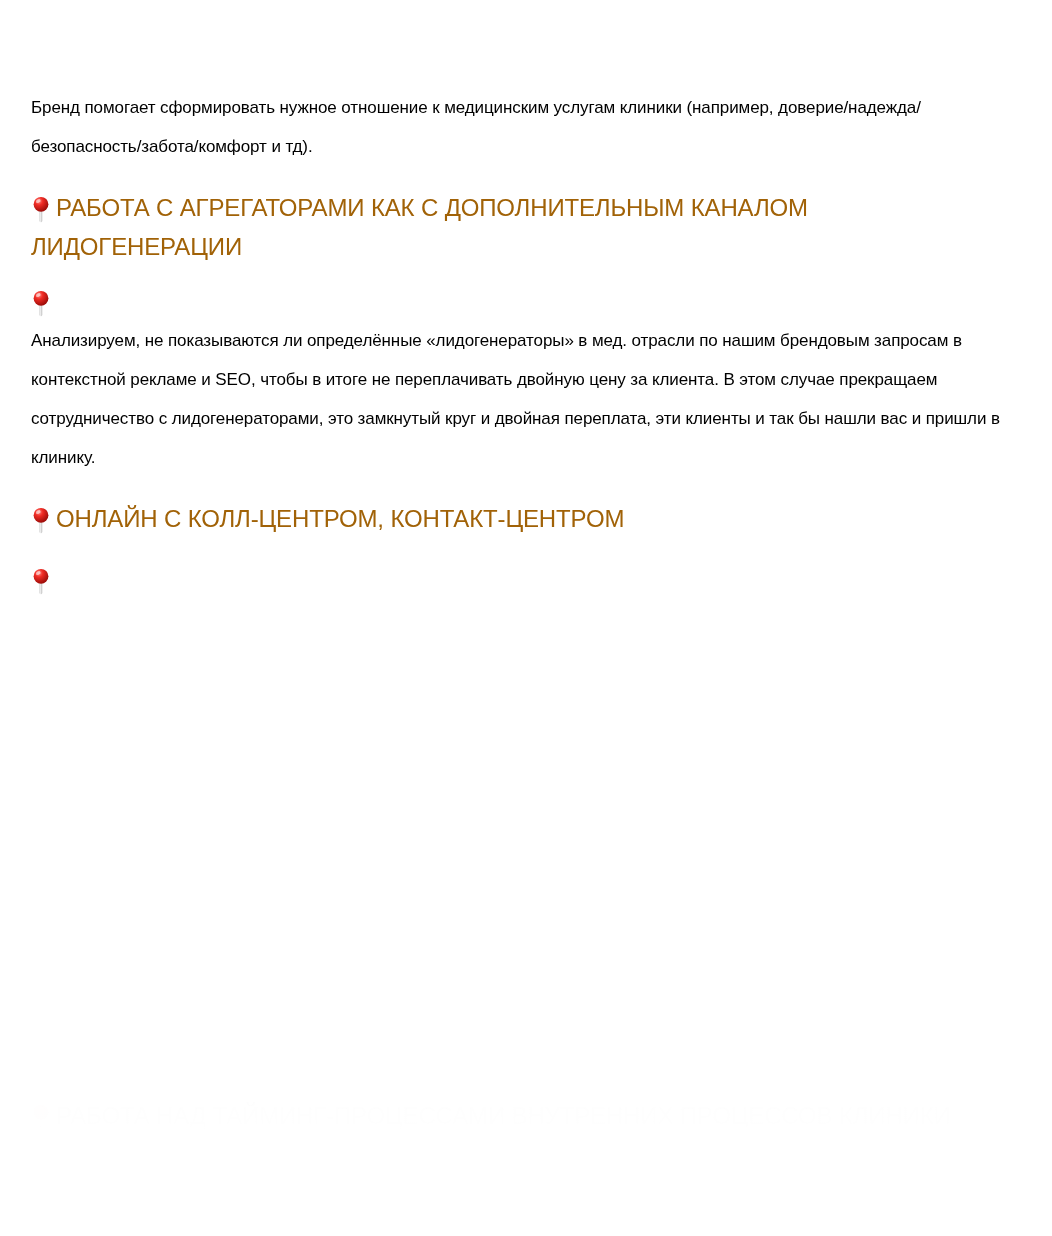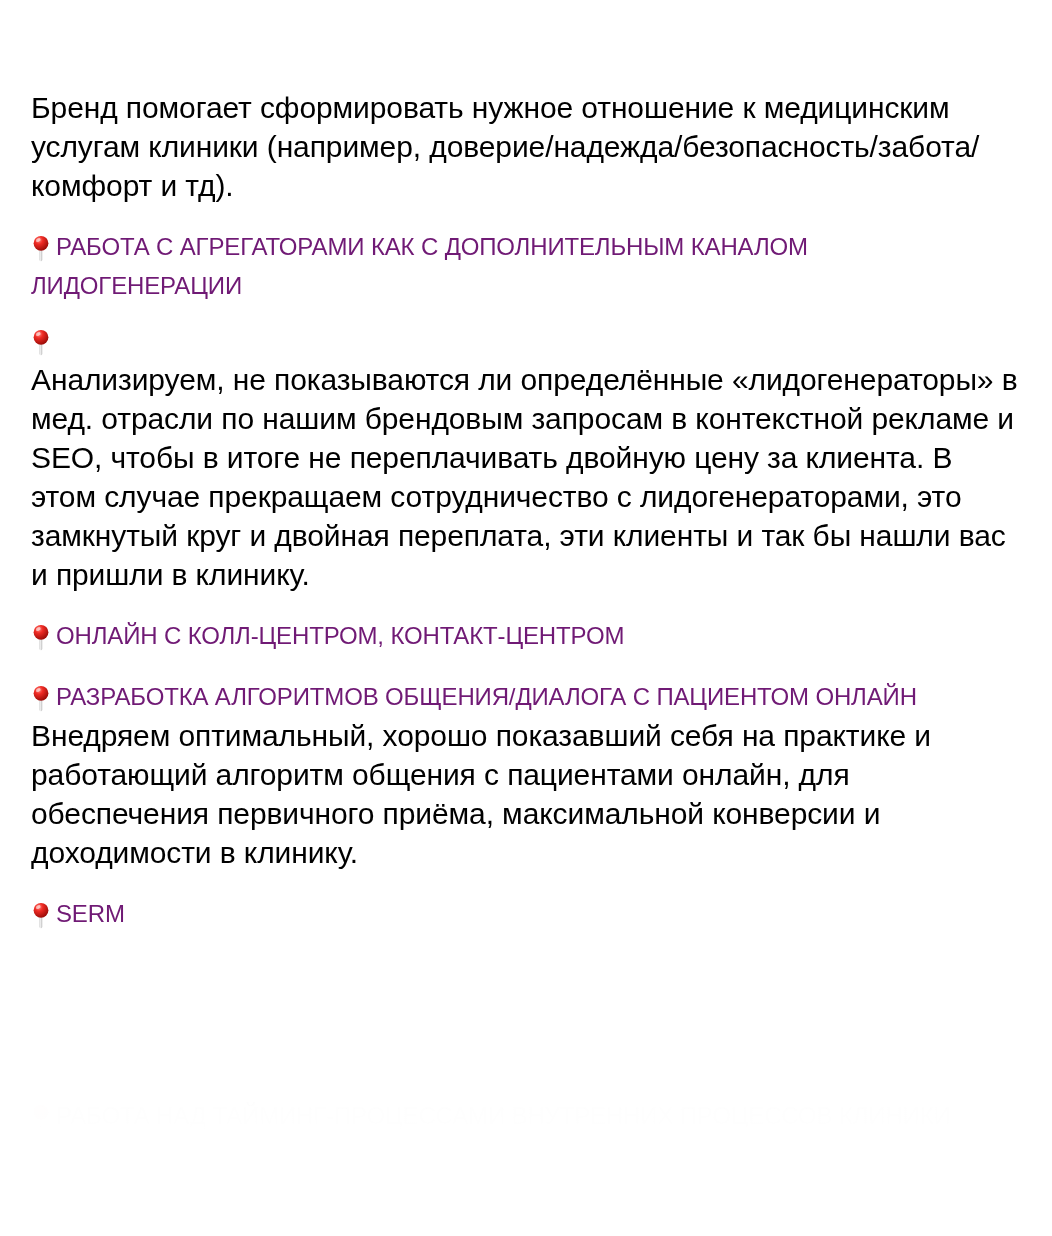--- a/index.html
+++ b/index.html
@@ -24,34 +24,34 @@
     box-sizing: border-box;
     padding: 88px 30px 0 31px;
   }
 
   .content {
     width: 992px;
   }
 
   
   .para {
-    font-size: 30px;
+    font-size: 17px;
     line-height: 39px;
     letter-spacing: -0.1px;
     color: #000000;
     margin: 0;
     word-spacing: 0px;
   }
 
   
   .heading {
     font-size: 24px;
     line-height: 39px;
     letter-spacing: -0.15px;
-    color: #701a75;
+    color: #a16207;
     margin: 0;
     text-indent: 0;
   }
 
   .heading .htext {
     white-space: normal;
   }
 
   
   .block-gap-lg { height: 22px; }
@@ -144,30 +144,24 @@
             <circle cx="10" cy="8.3" r="7.4" fill="url(#pg1)"></circle>
             <ellipse cx="7.3" cy="5.1" rx="2.5" ry="1.7" fill="#ffffff" opacity="0.55" transform="rotate(-28 7.3 5.1)"></ellipse>
           </svg></span><span class="htext">ОНЛАЙН С КОЛЛ-ЦЕНТРОМ, КОНТАКТ-ЦЕНТРОМ</span></p>
 
     <div class="block-gap-lg"></div>
 
     <p class="heading"><span class="pin"><svg width="20" height="27" viewBox="0 0 20 27">
             <rect x="8.6" y="10" width="2.6" height="16.2" rx="1.1" fill="url(#ng1)"></rect>
             <circle cx="10" cy="8.3" r="7.4" fill="url(#pg1)"></circle>
             <ellipse cx="7.3" cy="5.1" rx="2.5" ry="1.7" fill="#ffffff" opacity="0.55" transform="rotate(-28 7.3 5.1)"></ellipse>
-          </svg></span><span class="htext">РАЗРАБОТКА АЛГОРИТМОВ ОБЩЕНИЯ/ДИАЛОГА С ПАЦИЕНТОМ ОНЛАЙН</span></p>
-    <p class="para">Внедряем оптимальный, хорошо показавший себя на практике и работающий алгоритм общения с пациентами онлайн, для обеспечения первичного приёма, максимальной конверсии и доходимости в клинику.</p>
+          </svg></span></p>
 
     <div class="block-gap-lg"></div>
 
-    <p class="heading"><span class="pin"><svg width="20" height="27" viewBox="0 0 20 27">
-            <rect x="8.6" y="10" width="2.6" height="16.2" rx="1.1" fill="url(#ng1)"></rect>
-            <circle cx="10" cy="8.3" r="7.4" fill="url(#pg1)"></circle>
-            <ellipse cx="7.3" cy="5.1" rx="2.5" ry="1.7" fill="#ffffff" opacity="0.55" transform="rotate(-28 7.3 5.1)"></ellipse>
-          </svg></span><span class="htext">SERM</span></p>
 
   </div>
 
   <div class="ghost">
     <p class="heading"><span class="pin"><svg width="20" height="27" viewBox="0 0 20 27">
             <rect x="8.6" y="10" width="2.6" height="16.2" rx="1.1" fill="url(#ng1)"></rect>
             <circle cx="10" cy="8.3" r="7.4" fill="url(#pg1)"></circle>
           </svg></span><span class="htext">РАБОТА НАД ТАЙМИНГ-ПРОЦЕССАМИ ВНУТРЕННИХ ПРОЦЕССОВ КЛИНИКИ</span></p>
     <p class="para">Покажу на примере стоматологии</p>
   </div>

